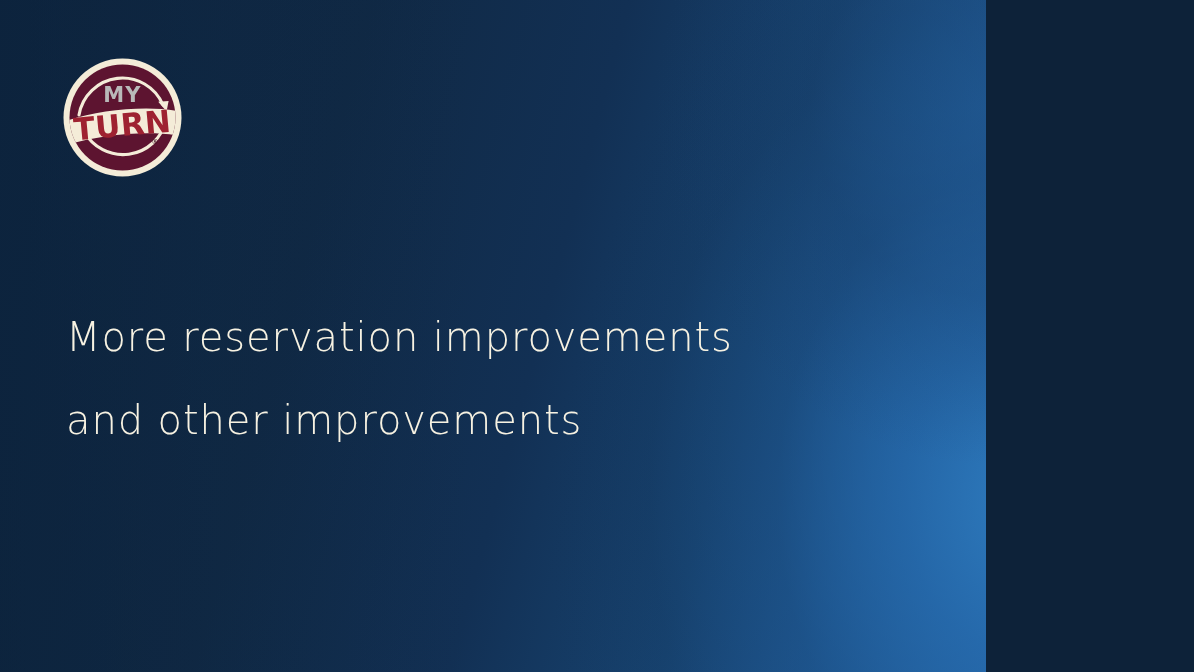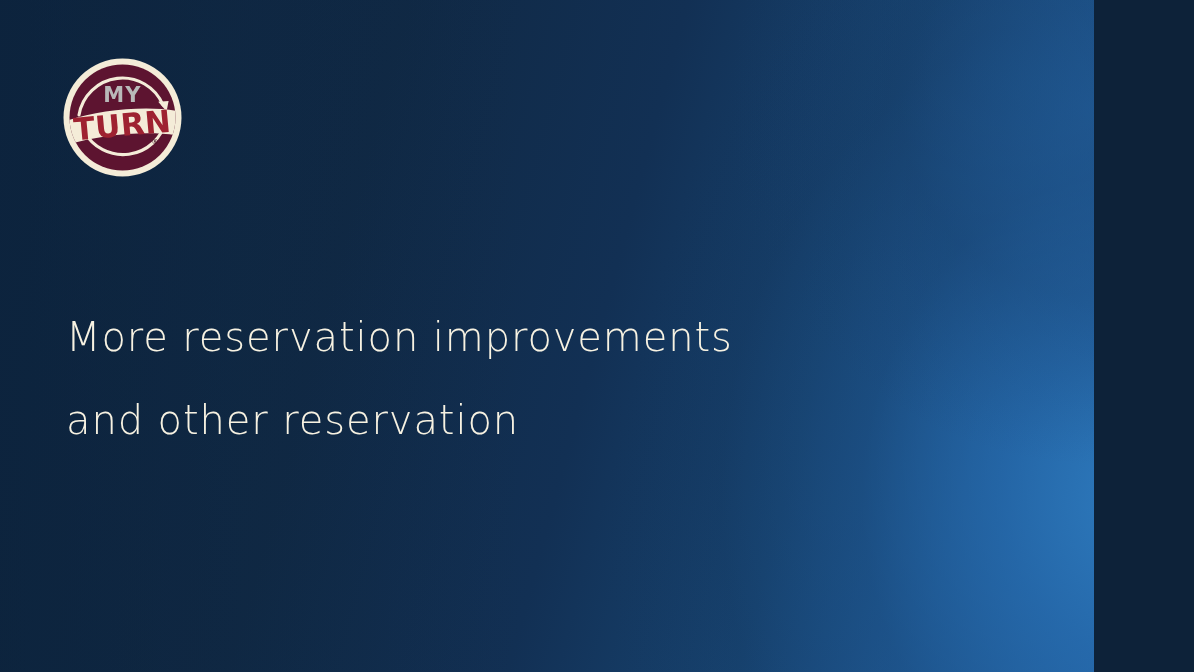--- a/index.html
+++ b/index.html
@@ -2,21 +2,21 @@
 <html><head>
 <meta charset="utf-8">
 <style>
   html, body {
     margin: 0;
     padding: 0;
     background: #0d2239;
   }
   #slide {
     position: relative;
-    width: 1094px;
+    width: 986px;
     height: 672px;
     overflow: hidden;
     background-color: #a21caf;
     font-family: "Liberation Sans", sans-serif;
   }
   
   .bg-base {
     position: absolute;
     inset: 0;
     background: linear-gradient(105deg,
@@ -133,16 +133,16 @@
       <g transform="rotate(-5.2 60.5 69)">
         <text x="60.5" y="79" text-anchor="middle" font-family="DejaVu Sans, sans-serif" font-size="31" font-weight="bold" letter-spacing="0.4" fill="#9e2231">TURN</text>
       </g>
 
       <text x="93" y="87" text-anchor="middle" font-family="DejaVu Sans, sans-serif" font-size="7" fill="#3d0e20">®</text>
     </svg>
   </div>
 
   <div id="headline">
     <div class="hl-line">More reservation improvements</div>
-    <div class="hl-line">and other reservation</div>
+    <div class="hl-line">and other improvements</div>
   </div>
 
 </div>
 
 </body></html>

